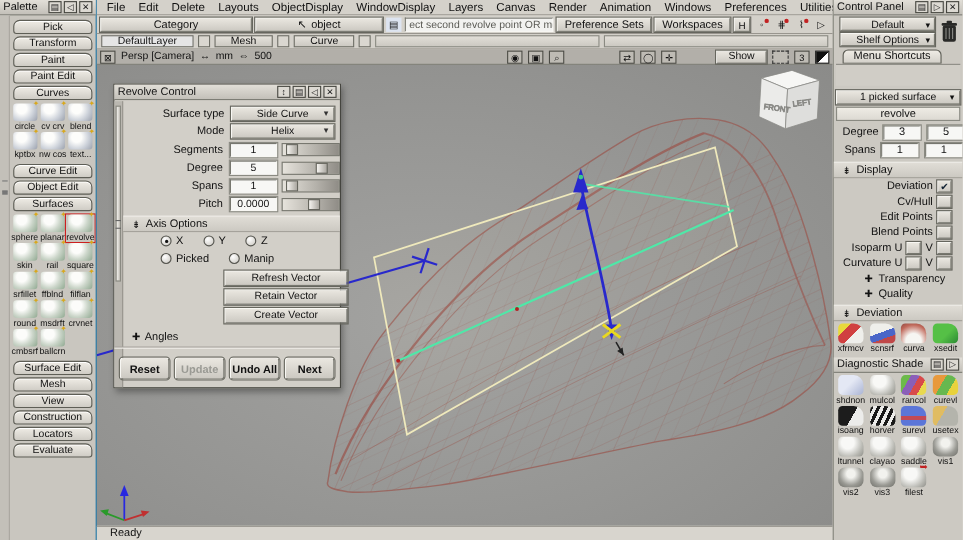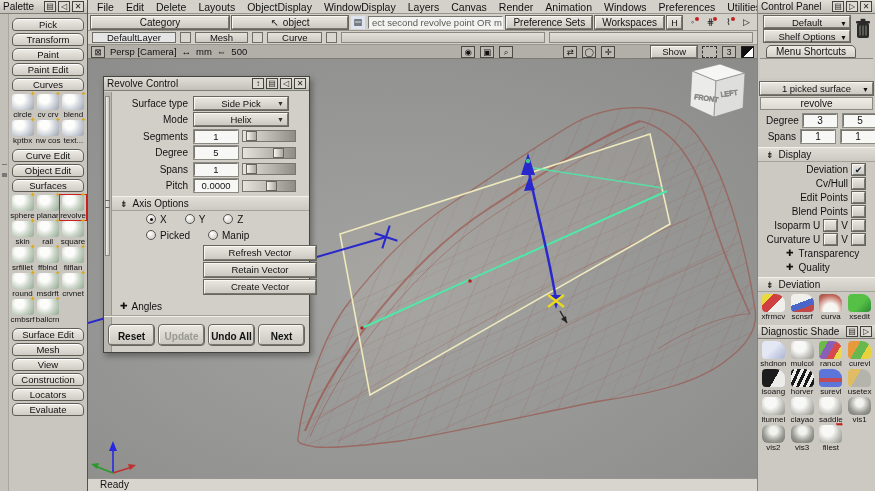--- a/index.html
+++ b/index.html
@@ -57,21 +57,21 @@
   
   #viewport { position:absolute; left:0; top:59px; width:669px; height:419px; background:radial-gradient(ellipse at 45% 55%, #a3a3a1 0%, #969694 55%, #8b8b89 100%); }
   #vpsvg { position:absolute; left:0; top:0; }
   #statusbar { position:absolute; left:0; bottom:0; width:669px; height:13px; background:#d8d5ce; border-top:1px solid #98958e; line-height:12px; padding-left:12px; font-size:10px; }
   
   #dialog { position:absolute; left:15px; top:76px; width:207px; height:277px; background:#d2cfc8; border:1px solid #45453f; box-shadow:2px 3px 6px rgba(0,0,0,.35); z-index:6; }
   #dlg-strip { position:absolute; left:0; top:15px; width:8px; bottom:0; background:#bab7b0; border-right:1px solid #98958e; }
   #dlg-thumb { position:absolute; left:1px; top:4px; width:5px; height:160px; background:linear-gradient(90deg,#f4f2ee,#c6c3bc); border:1px solid #8a8a82; }
   #dlg-grip { position:absolute; left:1px; top:108px; width:5px; height:8px; border-top:1px solid #666; border-bottom:1px solid #666; }
   #dlg-body { position:absolute; left:8px; right:0; top:14px; bottom:36px; padding-top:3px; }
-  .frow { display:flex; align-items:center; height:15px; margin:1.5px 0; }
+  .frow { display:flex; align-items:center; height:15px; margin:1.5px 0;padding-left:16px; }
   .flabel { width:82px; text-align:right; padding-right:6px; }
   .dropdown { width:94px; height:13px; display:flex; align-items:center; justify-content:center; position:relative; font-size:9.5px; }
   .dropdown .dd-ar { position:absolute; right:3px; font-size:7px; color:#333; }
   .numbox { width:44px; height:13px; text-align:center; line-height:11px; font-size:9.5px; }
   .slider { width:54px; height:12px; margin-left:4px; background:linear-gradient(90deg,#e6e3dc 0%,#b4b1aa 60%,#8f8c86 100%); border:1px solid #77776f; position:relative; }
   .slider .thumb { position:absolute; top:0; bottom:0; width:11px; background:linear-gradient(90deg,#f6f4f0,#aaa7a0); border:1px solid #66665e; }
   .section-hdr { display:flex; align-items:center; height:15px; background:linear-gradient(#e0ddd6,#ccc9c2); border-top:1px solid #f2f0ec; border-bottom:1px solid #a5a29b; padding-left:8px; gap:5px; margin-top:3px; }
   .sec-ic { font-size:9px; }
   .radio-row { display:flex; align-items:center; height:16px; padding-left:34px; gap:4px; }
   .radio { width:10px; height:10px; border-radius:50%; border:1px solid #55554f; background:radial-gradient(circle at 35% 30%,#ffffff,#c9c6bf); position:relative; flex:0 0 auto; }
@@ -460,21 +460,21 @@
     </div>
     <div id="dlg-strip">
       <div id="dlg-thumb"></div>
       <div id="dlg-grip"></div>
     </div>
     <div id="dlg-body">
       <div id="dlg-fields">
           <div class="frow">
             <span class="flabel">Surface type</span>
             <div class="dropdown bevel-up">
-              <span>Side Pick</span>
+              <span>Side Curve</span>
               <span class="dd-ar">▼</span>
             </div>
           </div>
           <div class="frow">
             <span class="flabel">Mode</span>
             <div class="dropdown bevel-up">
               <span>Helix</span>
               <span class="dd-ar">▼</span>
             </div>
           </div>

